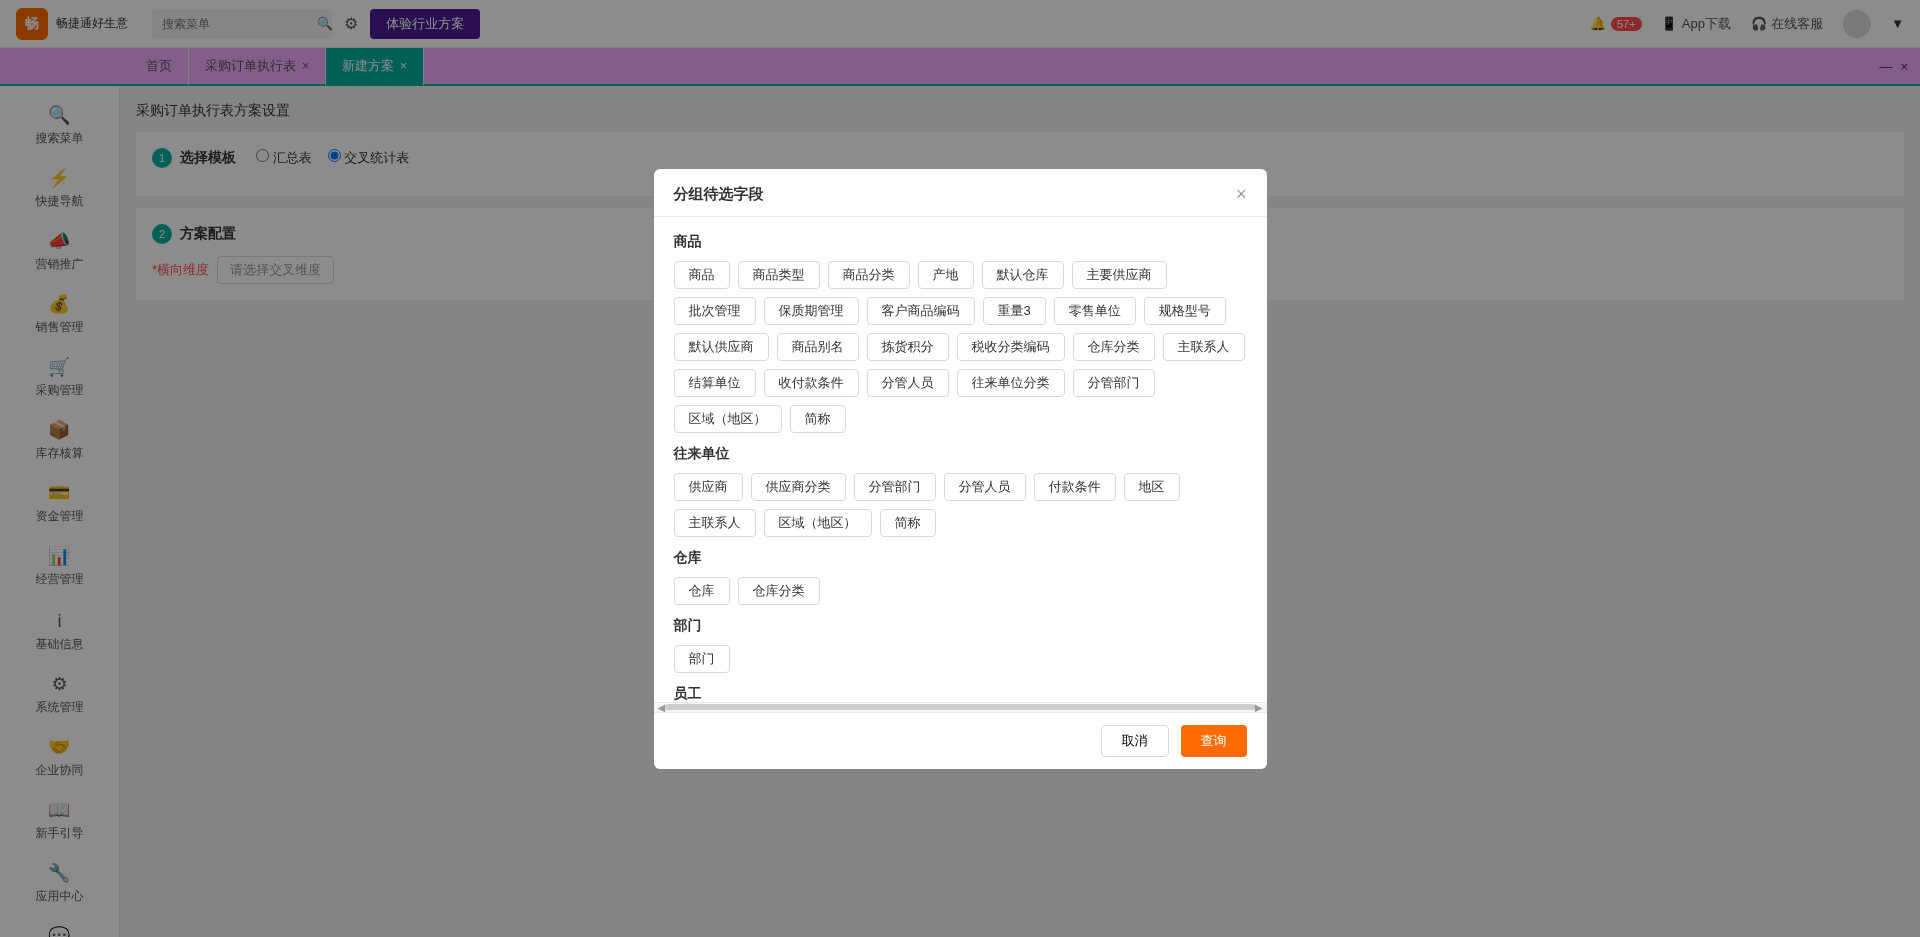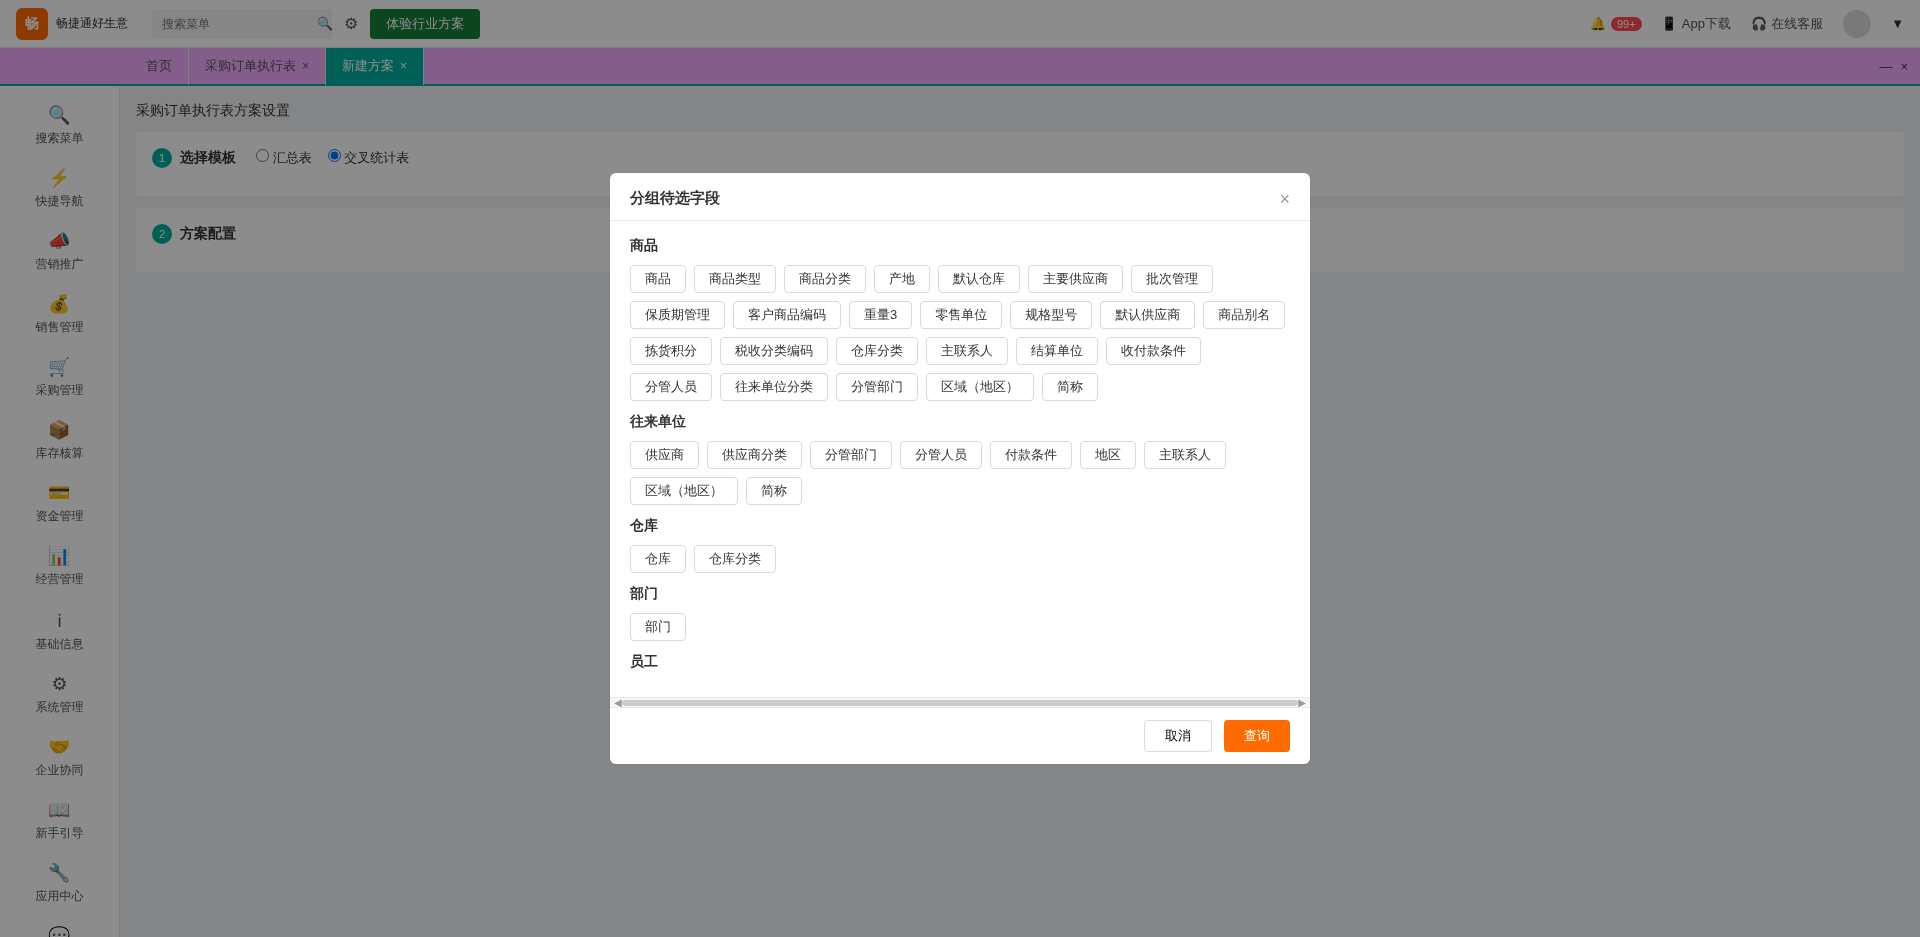--- a/index.html
+++ b/index.html
@@ -38,21 +38,21 @@
       padding: 4px 10px;
       margin-left: 16px;
       width: 180px;
       height: 30px;
     }
     .header-search input {
       border: none; background: transparent; outline: none; font-size: 12px; flex: 1;
     }
     .header-btn {
       margin-left: 12px;
-      background: #15803d;
+      background: #4c1d95;
       color: white;
       border: none;
       border-radius: 4px;
       padding: 6px 16px;
       cursor: pointer;
       font-size: 13px;
     }
     .header-right {
       margin-left: auto;
       display: flex;
@@ -181,21 +181,21 @@
       z-index: 200;
       display: flex;
       align-items: center;
       justify-content: center;
     }
 
     
     .modal {
       background: white;
       border-radius: 6px;
-      width: 700px;
+      width: 613px;
       max-height: 600px;
       display: flex;
       flex-direction: column;
       position: relative;
     }
     .modal-header {
       padding: 16px 20px 12px;
       border-bottom: 1px solid #e8e8e8;
       display: flex;
       align-items: center;
@@ -291,21 +291,21 @@
   </div>
   <div class="header-search">
     <input type="text" placeholder="搜索菜单" style="">
     <span>🔍</span>
   </div>
   <span class="settings-icon">⚙</span>
   <button class="header-btn">体验行业方案</button>
   <div class="header-right">
     <div class="header-right-item">
       <span>🔔</span>
-      <span class="badge">99+</span>
+      <span class="badge">57+</span>
     </div>
     <div class="header-right-item">
       <span>📱</span>
       <span>App下载</span>
     </div>
     <div class="header-right-item">
       <span>🎧</span>
       <span>在线客服</span>
     </div>
     <div class="user-avatar"></div>
@@ -404,20 +404,24 @@
       <label style="margin-left:16px; font-size:13px;">
         <input type="radio" name="template" checked="" style="">
         <span>交叉统计表</span>
       </label>
     </div>
   </div>
   <div class="form-section">
     <div class="step-header">
       <div class="step-num">2</div>
       <span class="step-label">方案配置</span>
+    </div>
+    <div style="display:flex; gap:8px; align-items:center;">
+      <span style="color:#ff4d4f;">*横向维度</span>
+      <div style="border:1px solid #d9d9d9; border-radius:4px; padding:4px 12px; color:#999; font-size:13px; cursor:pointer;">请选择交叉维度</div>
     </div>
   </div>
 </div>
 
 <div class="modal-overlay">
   <div class="modal">
     <div class="modal-header">
       <span class="modal-title">分组待选字段</span>
       <span class="modal-close">×</span>
     </div>

